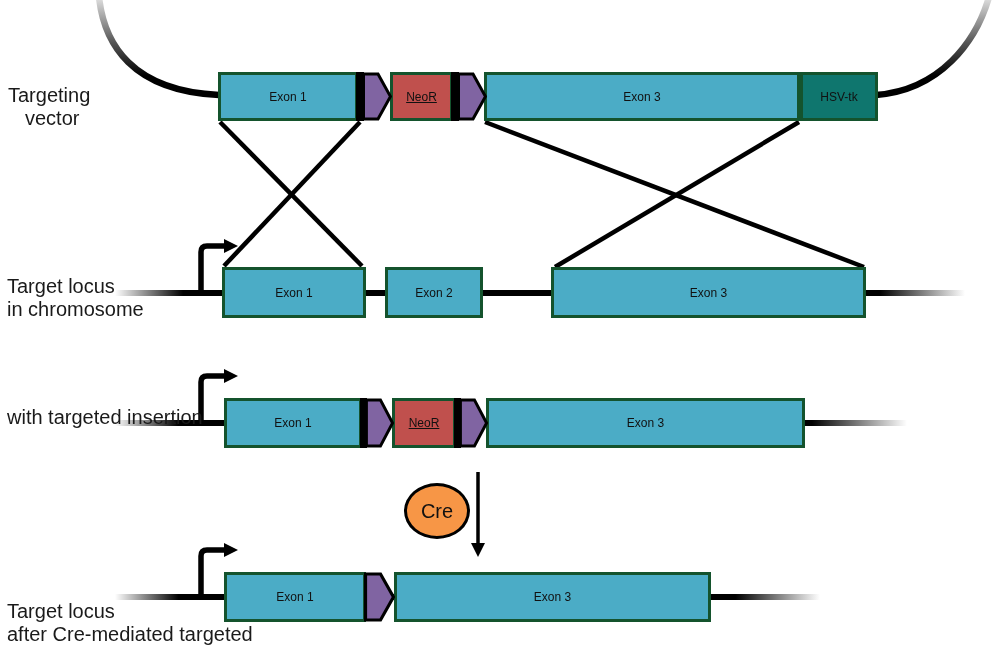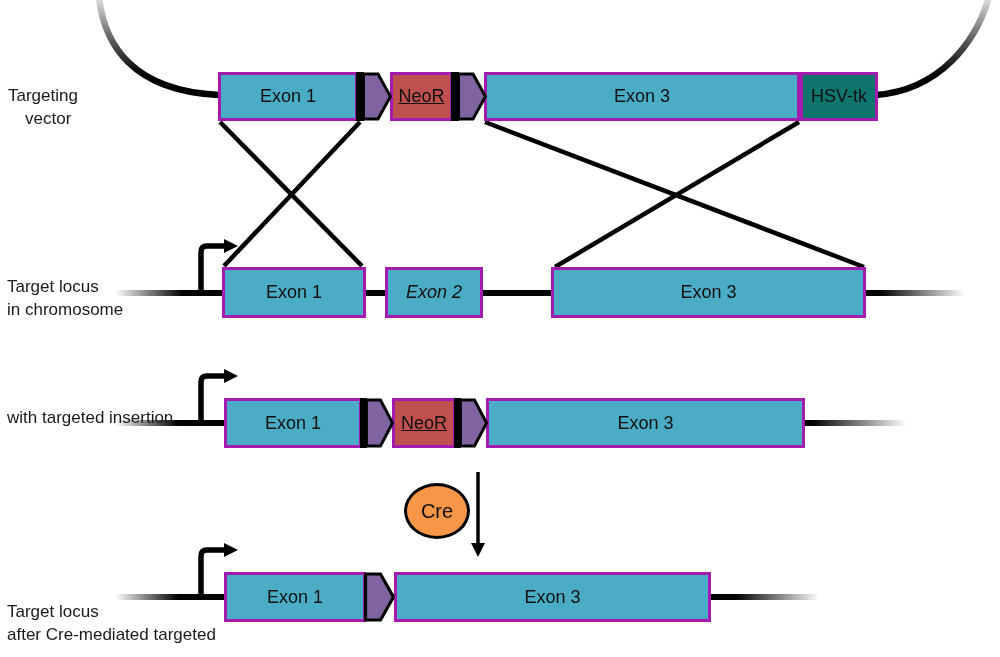--- a/index.html
+++ b/index.html
@@ -2,35 +2,35 @@
 <html><head>
 <meta charset="utf-8">
 <style>
   html,body{margin:0;padding:0;background:#fff;}
   #canvas{
     position:relative;width:1000px;height:657px;background:#ffffff;overflow:hidden;
     font-family:"Liberation Sans","DejaVu Sans",sans-serif;color:#111;
   }
   #bg-svg{position:absolute;left:0;top:0;z-index:1;}
   .box{
-    position:absolute;box-sizing:border-box;border:3px solid #a21caf;
+    position:absolute;box-sizing:border-box;border:3px solid #14532d;
     display:flex;align-items:center;justify-content:center;
-    font-size:18px;color:#111;z-index:2;white-space:nowrap;
+    font-size:12px;color:#111;z-index:2;white-space:nowrap;
   }
   .teal{background:#4BACC6;}
   .red{background:#C0504D;text-decoration:underline;}
   .white{background:#0f766e;}
   .bar{position:absolute;background:#000;z-index:3;}
   .loxp{position:absolute;z-index:4;display:block;}
   .chromline{position:absolute;height:6px;z-index:1;}
   .fade-both{background:linear-gradient(to right,rgba(0,0,0,0) 0%,#000 8%,#000 90%,rgba(0,0,0,0) 100%);}
   .fade-both2{background:linear-gradient(to right,rgba(0,0,0,0) 0%,#000 8%,#000 88%,rgba(0,0,0,0) 100%);}
   .fade-both3{background:linear-gradient(to right,rgba(0,0,0,0) 0%,#000 9%,#000 88%,rgba(0,0,0,0) 100%);}
   .promoter{position:absolute;z-index:2;display:block;}
-  .rowlabel{position:absolute;z-index:5;font-size:17px;line-height:23px;color:#1a1a1a;}
+  .rowlabel{position:absolute;z-index:5;font-size:20px;line-height:23px;color:#1a1a1a;}
   .cre-ellipse{
     position:absolute;left:404px;top:483px;width:66px;height:56px;background:#F79646;
     border:3px solid #000;border-radius:50%;box-sizing:border-box;
     display:flex;align-items:center;justify-content:center;font-size:20px;z-index:2;
   }
   .cre-arrow{position:absolute;left:469px;top:471px;z-index:2;display:block;}
 </style>
 </head>
 <body>
 
@@ -79,21 +79,21 @@
     <div>Target locus</div>
     <div>in chromosome</div>
   </div>
 
   <div class="chromline fade-both" style="left:115px;top:290px;width:850px;"></div>
   <svg class="promoter" style="left:195px;top:239px;" width="46" height="58" viewBox="0 0 46 58">
     <path d="M 6,56 L 6,13 Q 6,7 12,7 L 29,7" fill="none" stroke="#000" stroke-width="5.5"></path>
     <polygon points="29,0 29,14 43,7" fill="#000"></polygon>
   </svg>
   <div class="box teal" style="left:222px;top:267px;width:144px;height:51px;">Exon 1</div>
-  <div class="box teal" style="left:385px;top:267px;width:98px;height:51px;font-style:italic;">Exon 2</div>
+  <div class="box teal" style="left:385px;top:267px;width:98px;height:51px;">Exon 2</div>
   <div class="box teal" style="left:551px;top:267px;width:315px;height:51px;">Exon 3</div>
 
   <div class="rowlabel" style="left:7px;top:406px;">
     <div>with targeted insertion</div>
   </div>
 
   <div class="chromline fade-both2" style="left:115px;top:420px;width:792px;"></div>
   <svg class="promoter" style="left:195px;top:369px;" width="46" height="58" viewBox="0 0 46 58">
     <path d="M 6,56 L 6,13 Q 6,7 12,7 L 29,7" fill="none" stroke="#000" stroke-width="5.5"></path>
     <polygon points="29,0 29,14 43,7" fill="#000"></polygon>

